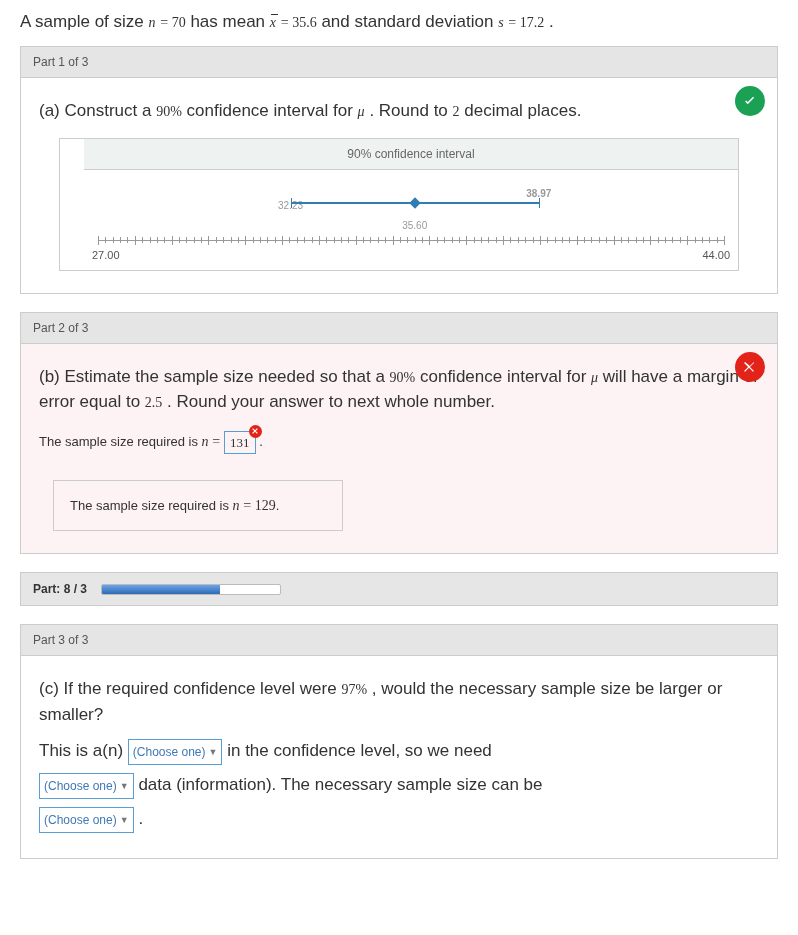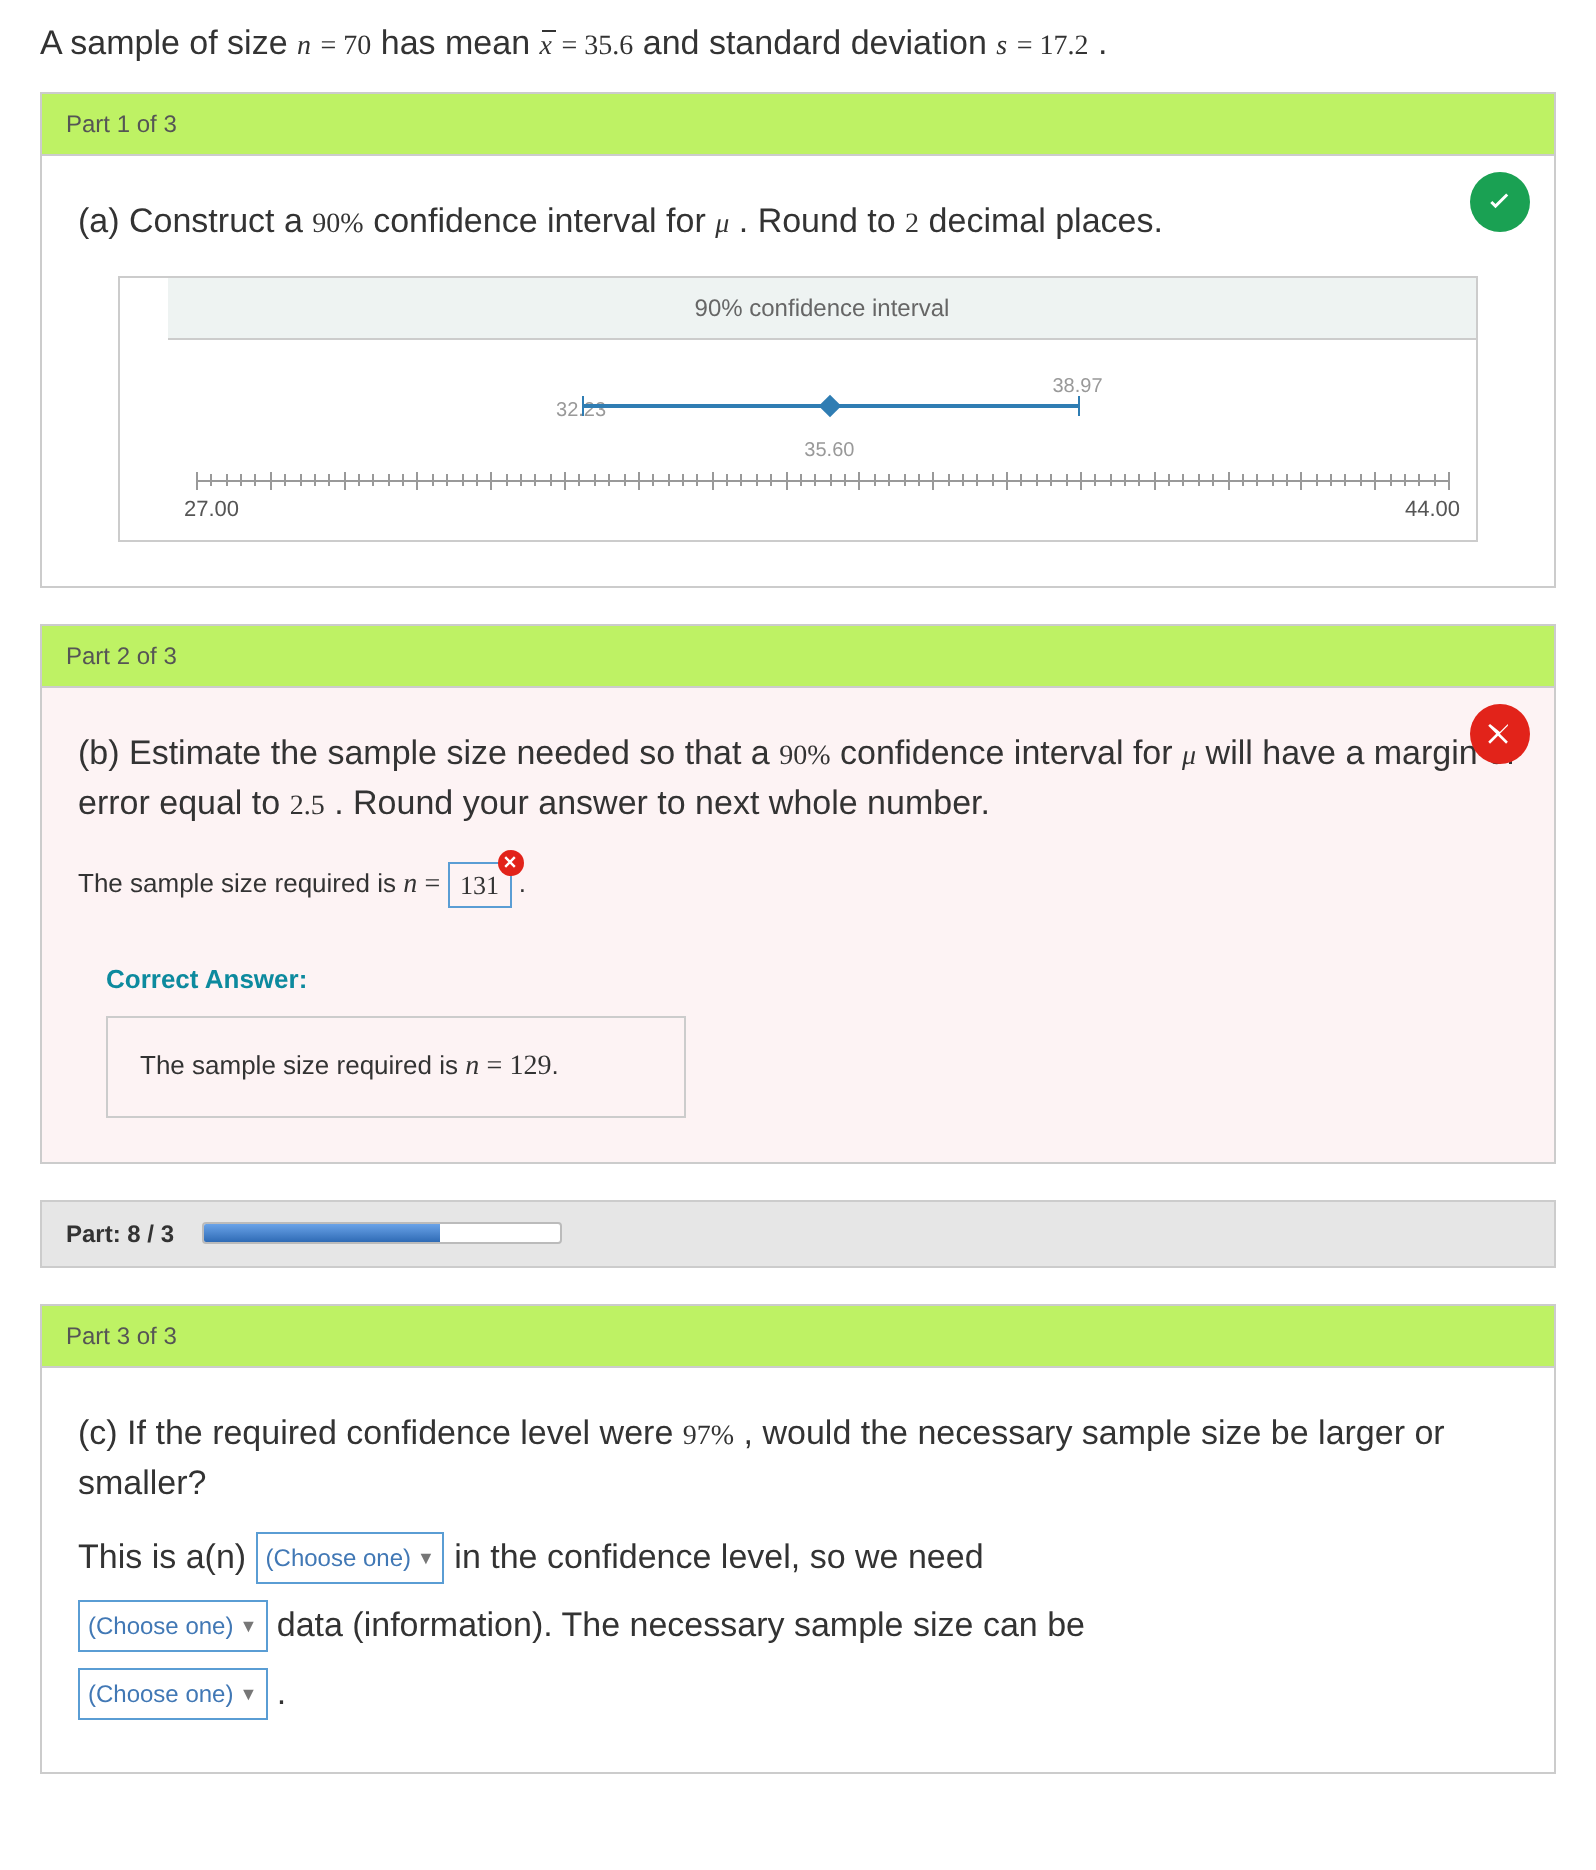--- a/index.html
+++ b/index.html
@@ -17,21 +17,21 @@
   .mathnum { font-family: 'Times New Roman', serif; font-size: 14px; }
   .xbar { position: relative; font-style: italic; }
   .xbar::before { content: ""; position: absolute; top: -1px; left: 1px; width: 7px; height: 1px; background: #333; }
   .part {
     border: 1px solid #ccc;
     margin-bottom: 18px;
     background: #fff;
     position: relative;
   }
   .part-header {
-    background: #bef264;
+    background: #e5e5e5;
     padding: 8px 12px;
     font-size: 12px;
     color: #555;
     border-bottom: 1px solid #ccc;
   }
   .part-body {
     padding: 20px 18px 22px 18px;
     font-size: 17px;
     line-height: 1.5;
     position: relative;
@@ -221,21 +221,21 @@
       <span class="mathnum">2</span>
       <span> decimal places.</span>
     </div>
 
     <div class="ci-box">
       <div class="ci-header">90% confidence interval</div>
       <div class="ci-body">
         <div class="numline-wrap">
 
           <div class="ci-label" style="top:-2px; left:30.76%;margin-top:12px;">32.23</div>
-          <div class="ci-label" style="top:-2px; left:70.41%;">38.97</div>
+          <div class="ci-label" style="top:-2px; left:70.41%;font-weight:bold;">38.97</div>
           <div class="tick-end" style="left:30.76%;"></div>
           <div class="interval-bar" style="left:30.76%; width:39.65%;"></div>
           <div class="tick-end" style="left:70.41%;"></div>
           <div class="diamond" style="left:calc(50.59% - 4px);"></div>
           <div class="ci-label" style="top:30px; left:50.59%;">35.60</div>
 
           <div class="axis"></div>
           <div id="axis-ticks">
               <div class="axis-tick big" style="left: 0%;"></div>
               <div class="axis-tick" style="left: 1.17647%;"></div>
@@ -358,21 +358,20 @@
         <span class="mini-x">
           <svg viewBox="0 0 10 10">
               <path stroke="#fff" stroke-width="1.5" d="M2 2 L8 8 M8 2 L2 8"></path>
             </svg>
         </span>
       </span>
       <span>.</span>
     </div>
 
     <div class="correct-section">
-      <div class="correct-label">Correct Answer:</div>
       <div class="correct-box">
         <span>The sample size required is </span>
         <span class="mathvar">n</span>
         <span class="mathnum">=</span>
         <span class="mathnum">129</span><span>.</span>
       </div>
     </div>
   </div>
 </div>
 

